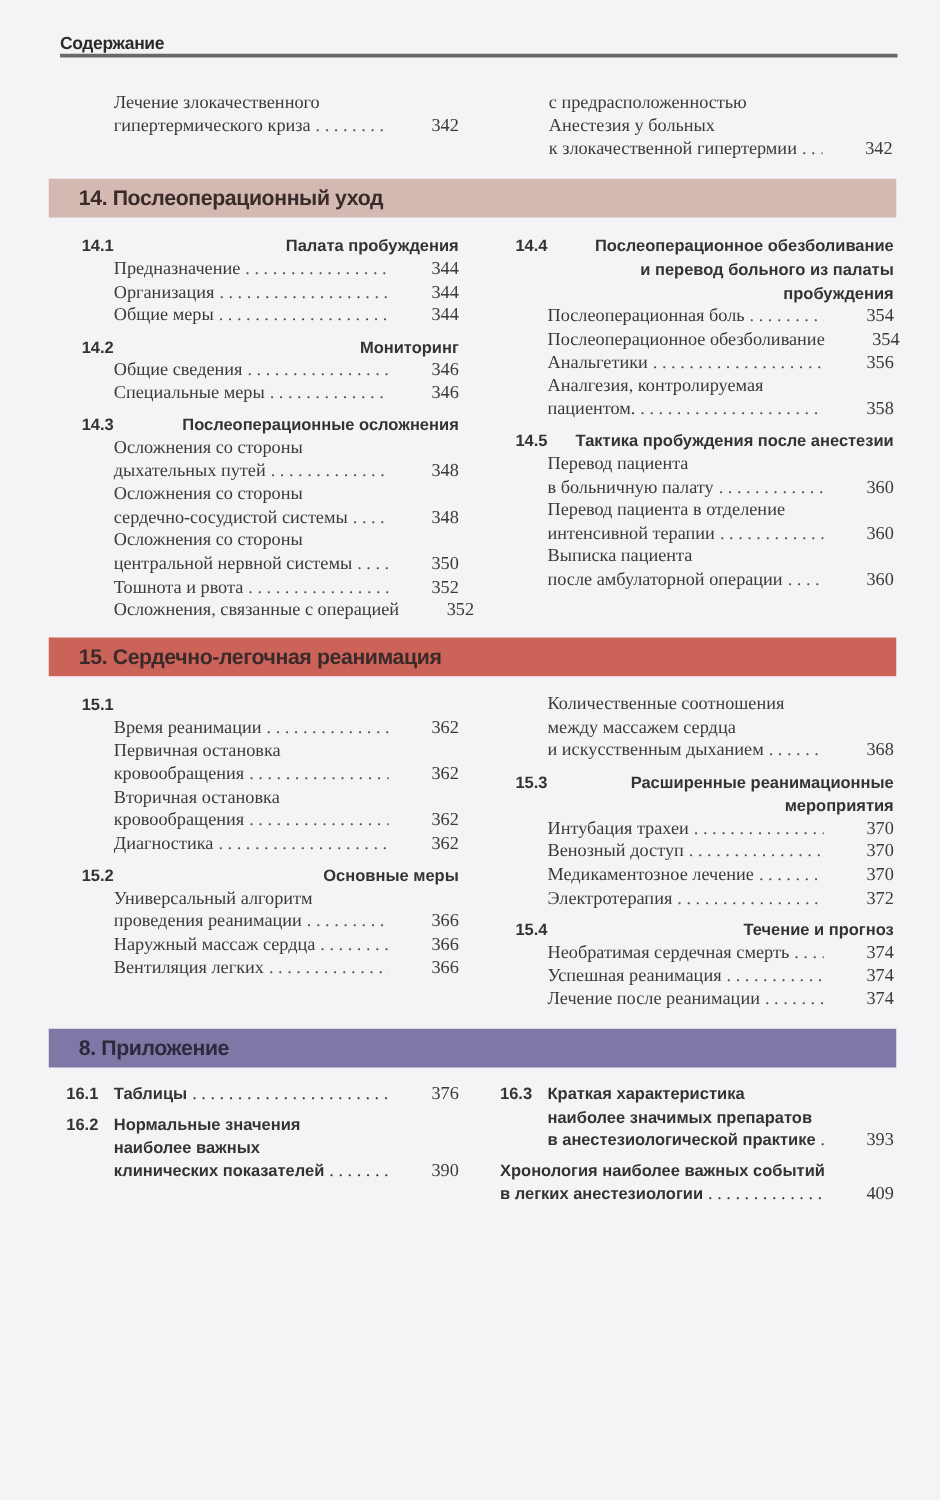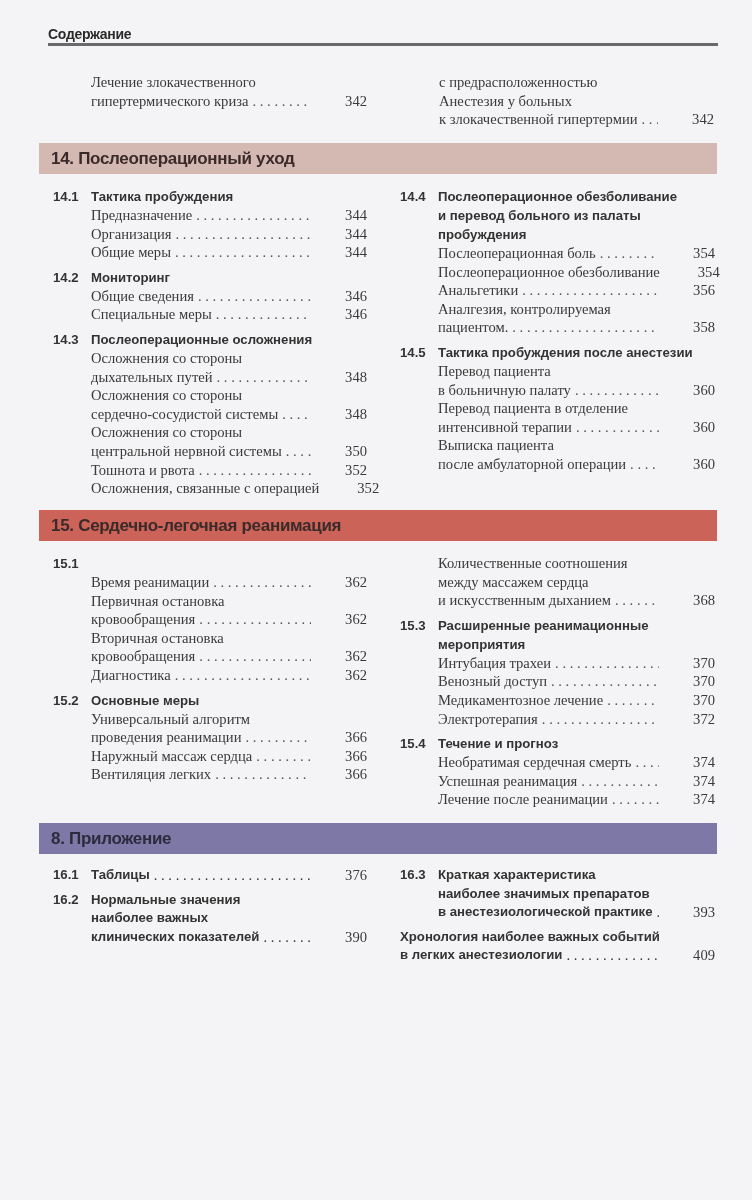--- a/index.html
+++ b/index.html
@@ -34,28 +34,28 @@
       letter-spacing: 0;
     }
     .entry .dots.nodots::before { content: ""; }
     .entry .pg { white-space: nowrap; margin-left: 30px; }
     .multiline .lines { display: flex; flex-direction: column; }
     .sub-entries { margin-left: 38px; }
     .sec { margin-top: 6px; }
     .sec:first-child { margin-top: 0; }
     .sec-head {
       display: flex; font-family: "Liberation Sans", sans-serif; font-weight: bold;
-      font-size: 13.2px; line-height: 19px; color: #333;
+      font-size: 13.2px; line-height: 19px; color: #333; text-align: right;
     }
     .sec-num { width: 38px; flex: none; }
     .sec-title { flex: 1; }
     .bar {
       position: absolute; left: 39px; width: 678px; height: 31px;
       font-family: "Liberation Sans", sans-serif; font-weight: bold;
-      font-size: 17px; line-height: 31px; padding-left: 12px; box-sizing: border-box;
+      font-size: 17px; line-height: 31px; padding-left: 24px; box-sizing: border-box;
       color: #3a2a2a; letter-spacing: -0.3px;
     }
     .bar.b14 { top: 143px; background: #d4b8b2; }
     .bar.b15 { top: 510px; background: #cc6358; }
     .bar.b16 { top: 823px; background: #7d78a6; color: #2c2a3c; }
     .bold-entry {
       font-family: "Liberation Sans", sans-serif; font-weight: bold;
       font-size: 13.2px; color: #333;
     }
     .bold-entry .pg, .bold-entry .dots { font-family: "Liberation Serif", serif; font-weight: normal; font-size: 14.6px; color:#3a3a3a; }
@@ -91,21 +91,21 @@
     </div>
   </div>
 </div>
 
 <div class="bar b14">14. Послеоперационный уход</div>
 
 <div class="col" style="left:53px; top:187px; width:314px;">
   <div class="sec">
     <div class="sec-head">
         <span class="sec-num">14.1</span>
-        <span class="sec-title">Тактика пробуждения</span>
+        <span class="sec-title">Палата пробуждения</span>
       </div>
     <div class="sub-entries">
       <div class="entry">
           <span class="txt">Предназначение</span>
           <span class="dots"></span>
           <span class="pg">344</span>
         </div>
       <div class="entry">
           <span class="txt">Организация</span>
           <span class="dots"></span>

